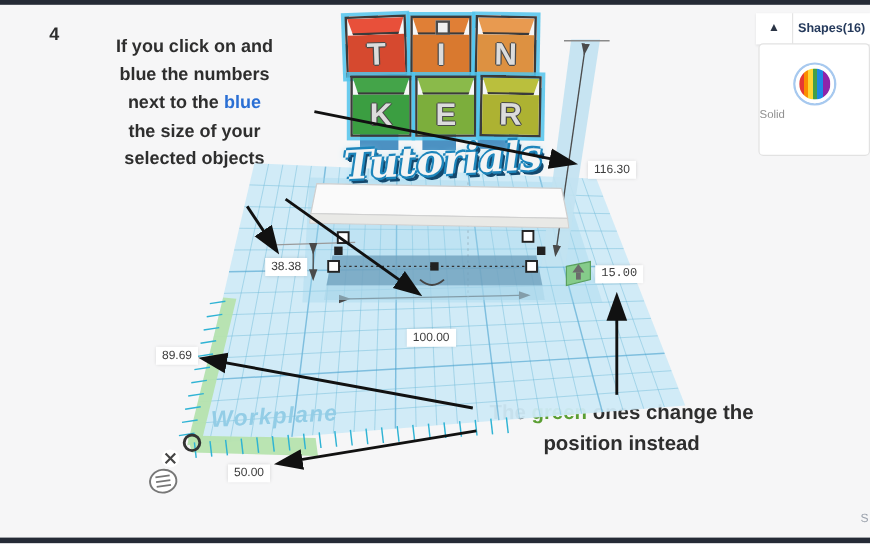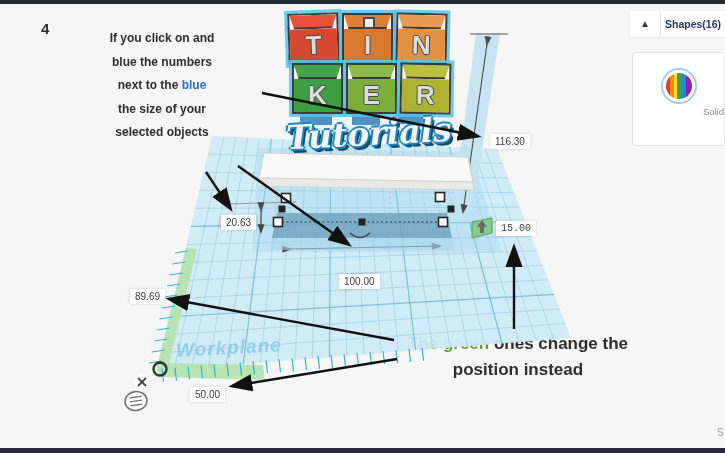--- a/index.html
+++ b/index.html
@@ -5,21 +5,21 @@
   html,body{margin:0;padding:0;}
   .stage{position:relative;width:725px;height:453px;background:#f6f6f7;overflow:hidden;
          font-family:"Liberation Sans",sans-serif;}
   .bar{position:absolute;left:0;width:725px;background:#252b36;}
   .bar.top{top:0;height:4px;}
   .bar.bottom{bottom:0;height:5px;}
 
   
   .step-num{position:absolute;left:41px;top:20px;font-size:15px;font-weight:bold;color:#2d2d2d;}
   .instruction{position:absolute;left:55px;top:27px;width:214px;text-align:center;
-               font-size:12px;line-height:23.5px;font-weight:bold;color:#2e2e2e;}
+               font-size:15px;line-height:23.5px;font-weight:bold;color:#2e2e2e;}
   .note{position:absolute;left:388px;top:331px;width:260px;text-align:center;
         font-size:17px;line-height:26px;font-weight:bold;color:#2e2e2e;}
   .w-blue{color:#2a6fd4;}
   .w-green{color:#5a9e32;}
 
   
   .mlabel{position:absolute;background:#ffffff;padding:2px 5px;font-size:10px;color:#3c3c3c;
           box-shadow:0 0 3px rgba(0,0,0,.15);z-index:6;}
 
   
@@ -53,22 +53,22 @@
               color:#d6d6d6;
               text-shadow:-2px 0 #2196c8,2px 0 #2196c8,0 -2px #2196c8,0 2px #2196c8,
                           2px -4px #1a6fa8,3px -5px #1a6fa8,0 0 7px #7fd4f0;}
 
   
   .panel-header{position:absolute;left:630px;top:11px;width:95px;height:26px;background:#fff;
                 display:flex;align-items:center;z-index:7;box-shadow:0 1px 2px rgba(0,0,0,.08);}
   .collapse-btn{width:30px;text-align:center;font-size:10px;color:#2b3445;cursor:pointer;
                 border-right:1px solid #e4e4e4;height:100%;line-height:26px;}
   .panel-title{flex:1;text-align:center;font-size:10.5px;font-weight:bold;color:#253a5c;}
-  .panel-body{position:absolute;left:632px;top:52px;width:91px;height:92px;background:#fff;
-              border:1px solid #e2e2e2;border-radius:4px;z-index:7;text-align:right;}
+  .panel-body{position:absolute;left:632px;top:36px;width:91px;height:92px;background:#fff;
+              border:1px solid #e2e2e2;border-radius:4px;z-index:7;text-align:left;}
   .swatch{width:26px;height:26px;border-radius:50%;margin:17px auto 4px auto;
           border:3px solid #fff;box-shadow:0 0 0 2px #a7c9ef;
           background:linear-gradient(90deg,#e53935 0 14%,#fb8c00 14% 29%,#fdd835 29% 43%,
                      #43a047 43% 58%,#1e88e5 58% 76%,#8e24aa 76% 100%);}
   .swatch-label{font-size:9.5px;color:#8f8f8f;}
 
   .page-marker{position:absolute;left:717px;top:427px;font-size:10px;color:#9aa1ac;z-index:7;}
 </style>
 </head>
 <body>
@@ -276,21 +276,21 @@
     <div><span>next to the </span><span class="w-blue">blue</span></div>
     <div>the size of your</div>
     <div>selected objects</div>
   </div>
   <div class="note">
     <div><span>The </span><span class="w-green">green</span><span> ones change the</span></div>
     <div>position instead</div>
   </div>
 
   <div class="mlabel" style="left:490px;top:134px;">116.30</div>
-  <div class="mlabel" style="left:221px;top:215px;">20.63</div>
+  <div class="mlabel" style="left:221px;top:215px;">38.38</div>
   <div class="mlabel" style="left:496px;top:221px;font-family:Liberation Mono, monospace;">15.00</div>
   <div class="mlabel" style="left:339px;top:258px;margin-top:16px;">100.00</div>
   <div class="mlabel" style="left:130px;top:289px;">89.69</div>
   <div class="mlabel" style="left:190px;top:387px;">50.00</div>
 
   <div class="panel-header">
     <div class="collapse-btn">▲</div>
     <div class="panel-title">Shapes(16)</div>
   </div>
   <div class="panel-body">

